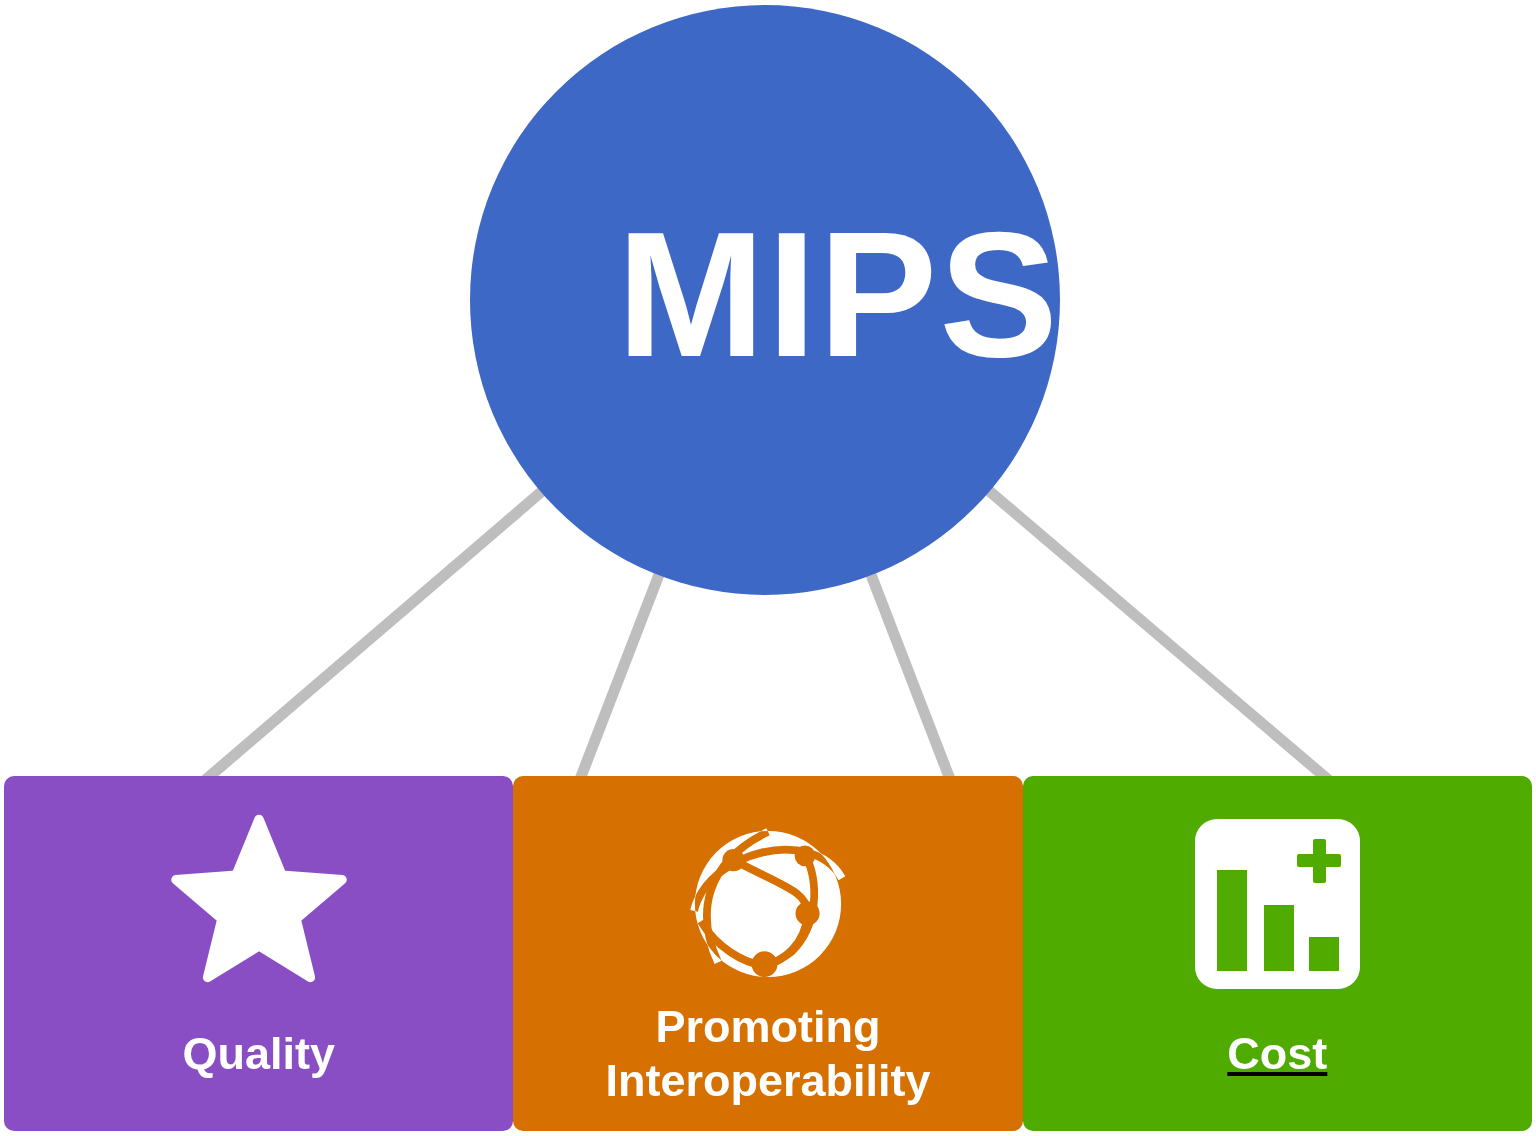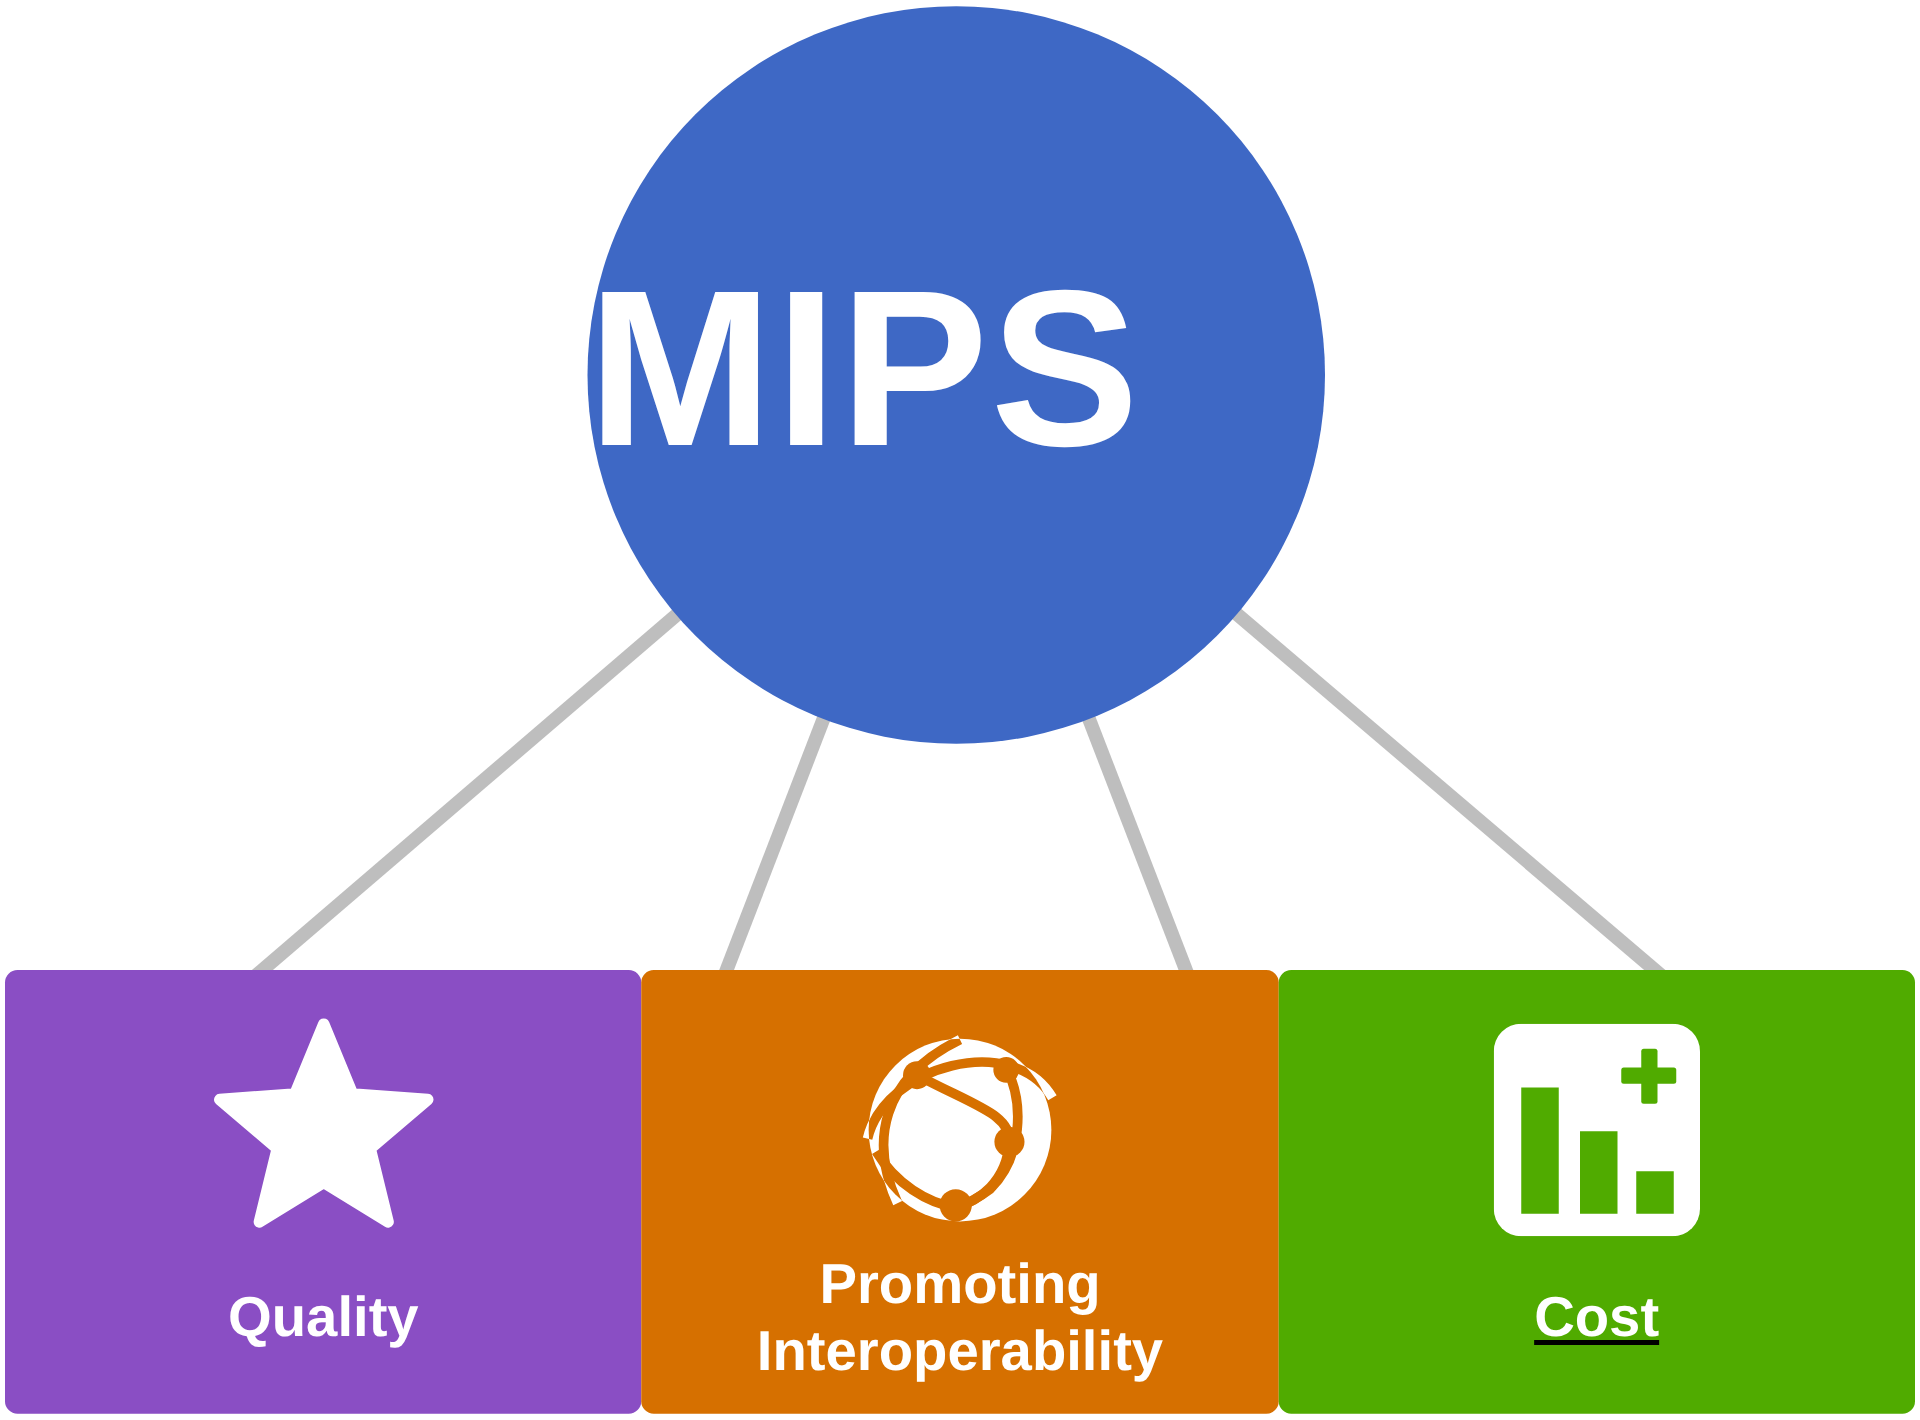--- a/index.html
+++ b/index.html
@@ -21,21 +21,21 @@
     stroke-width: 11;
   }
   .root-circle {
     position: absolute;
     left: 470px; top: 5px;
     width: 590px; height: 590px;
     border-radius: 50%;
     background: #3E68C5;
     display: flex;
     align-items: center;
-    justify-content: flex-start;
+    justify-content: flex-end;
   }
   .root-label {
     color: #ffffff;
     font-size: 178px;
     font-weight: bold;
     letter-spacing: 2px;
     transform: translateY(-6px);
   }
   .cards {
     position: absolute;

